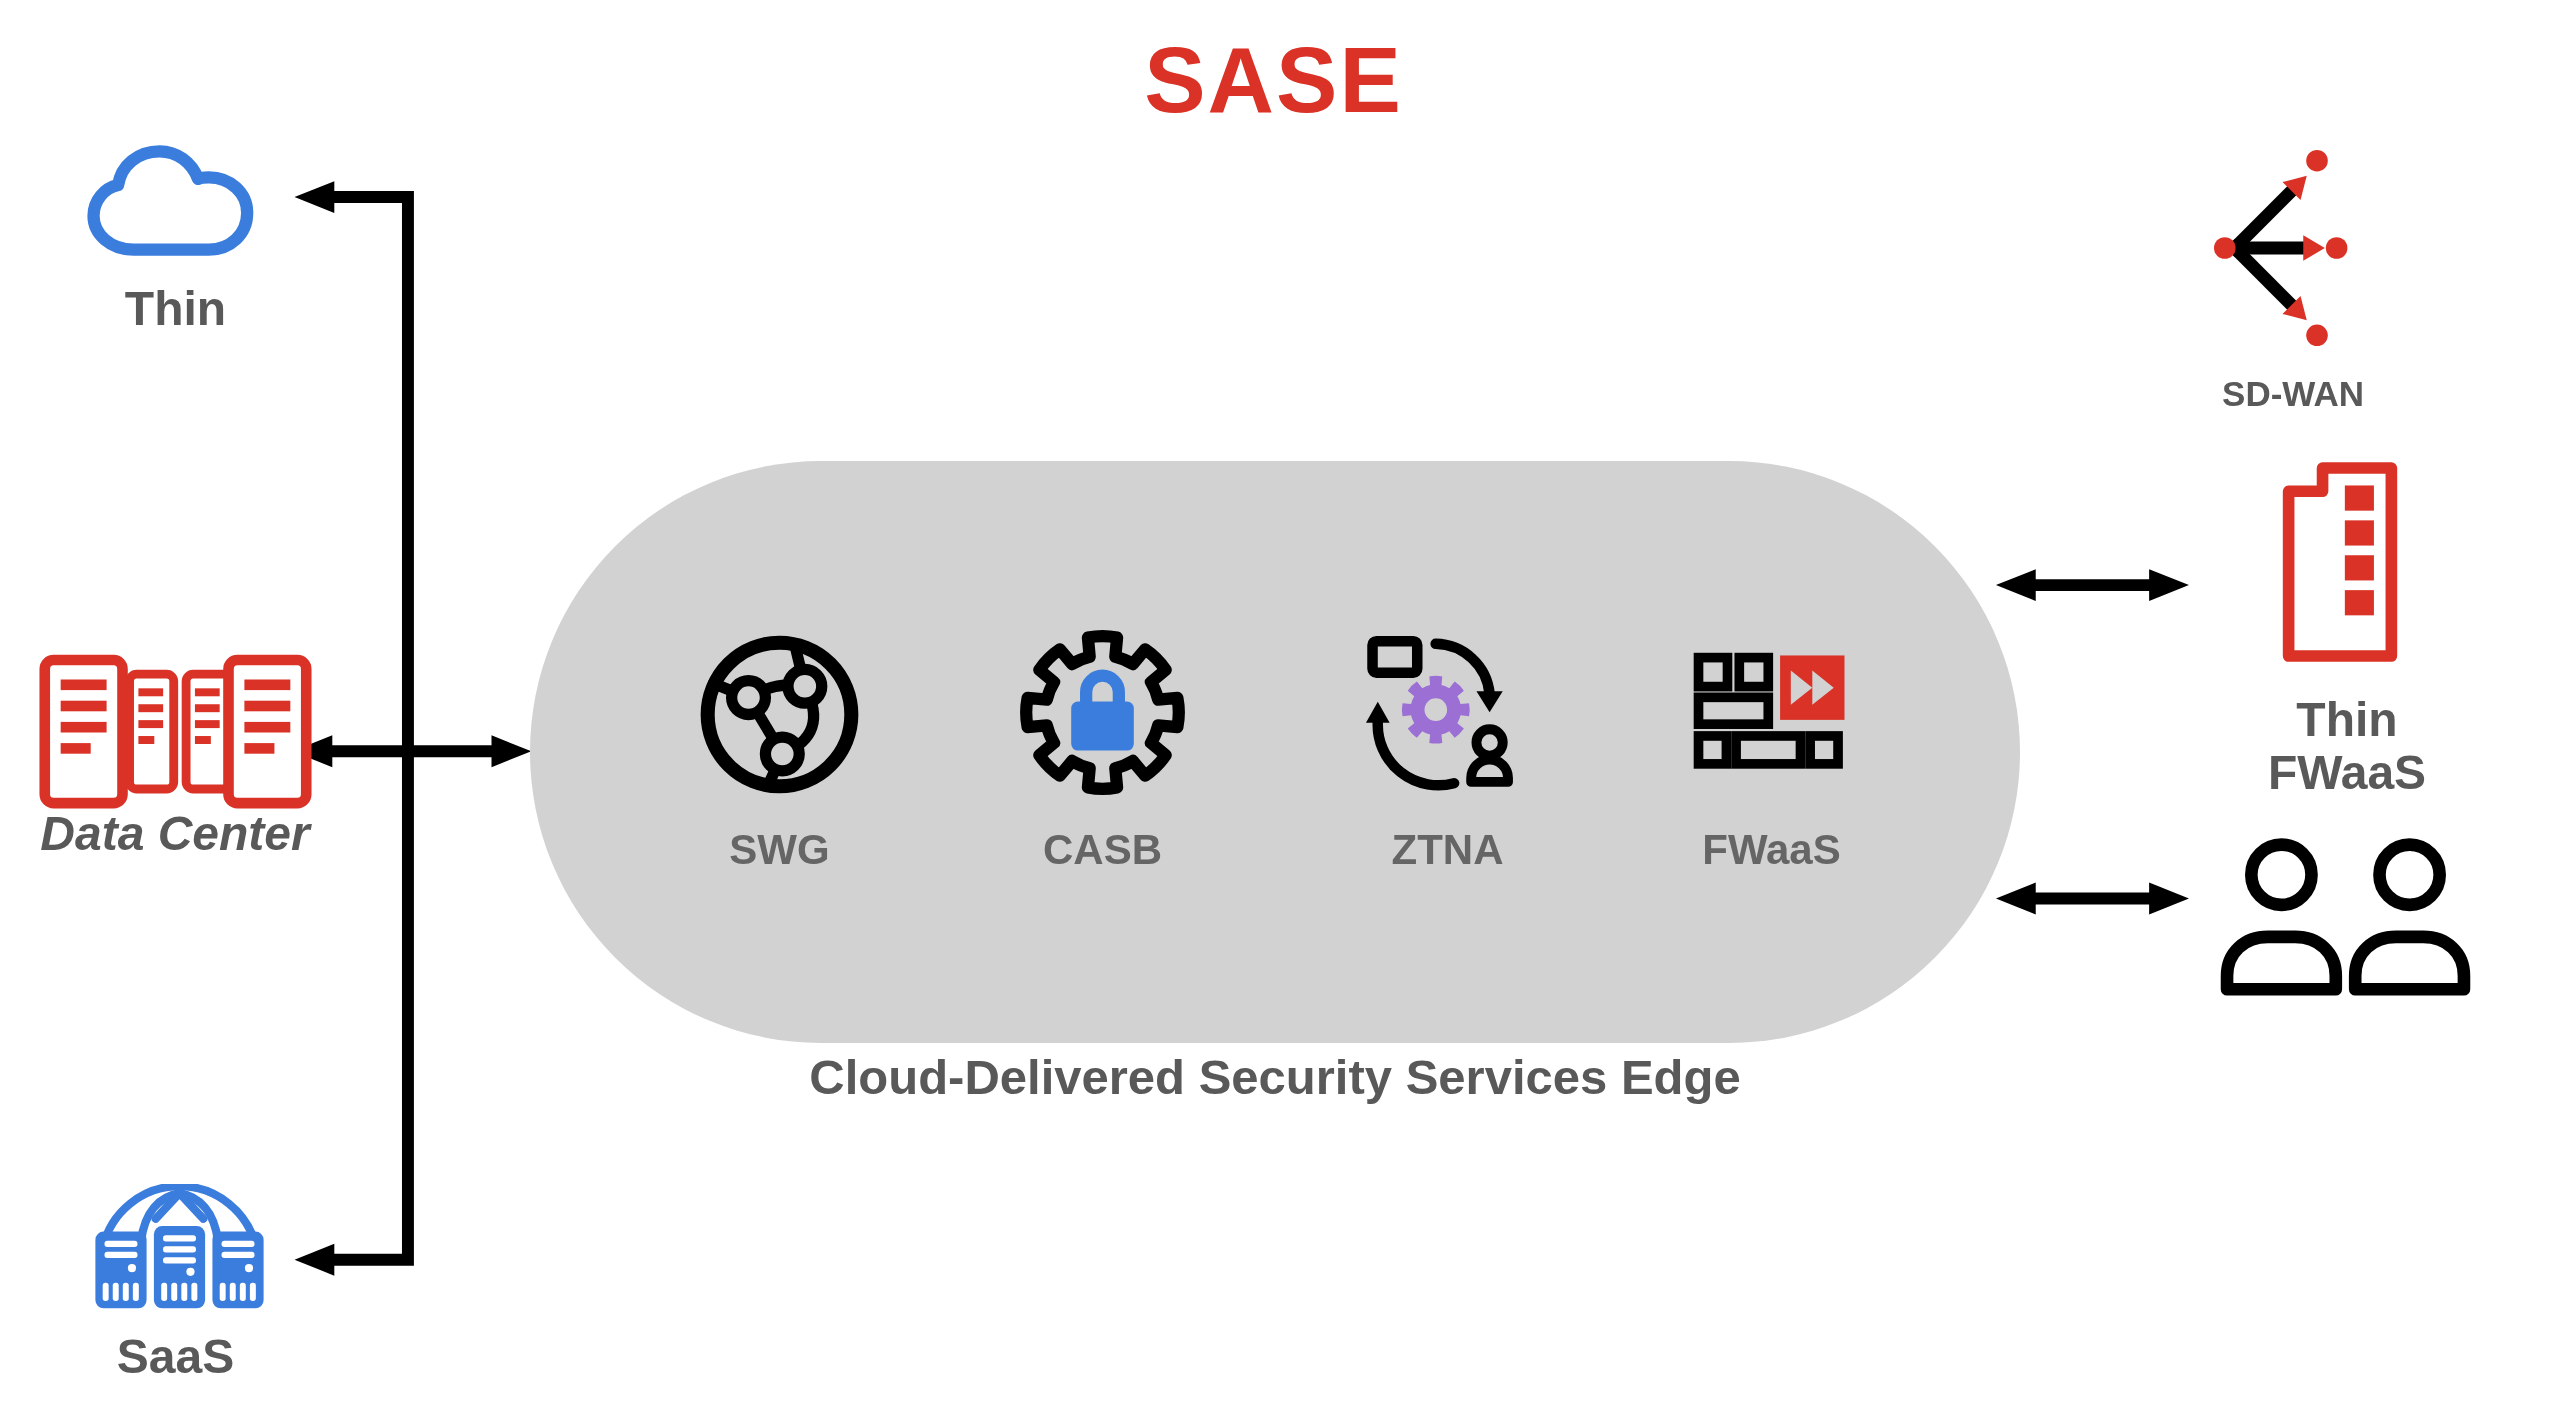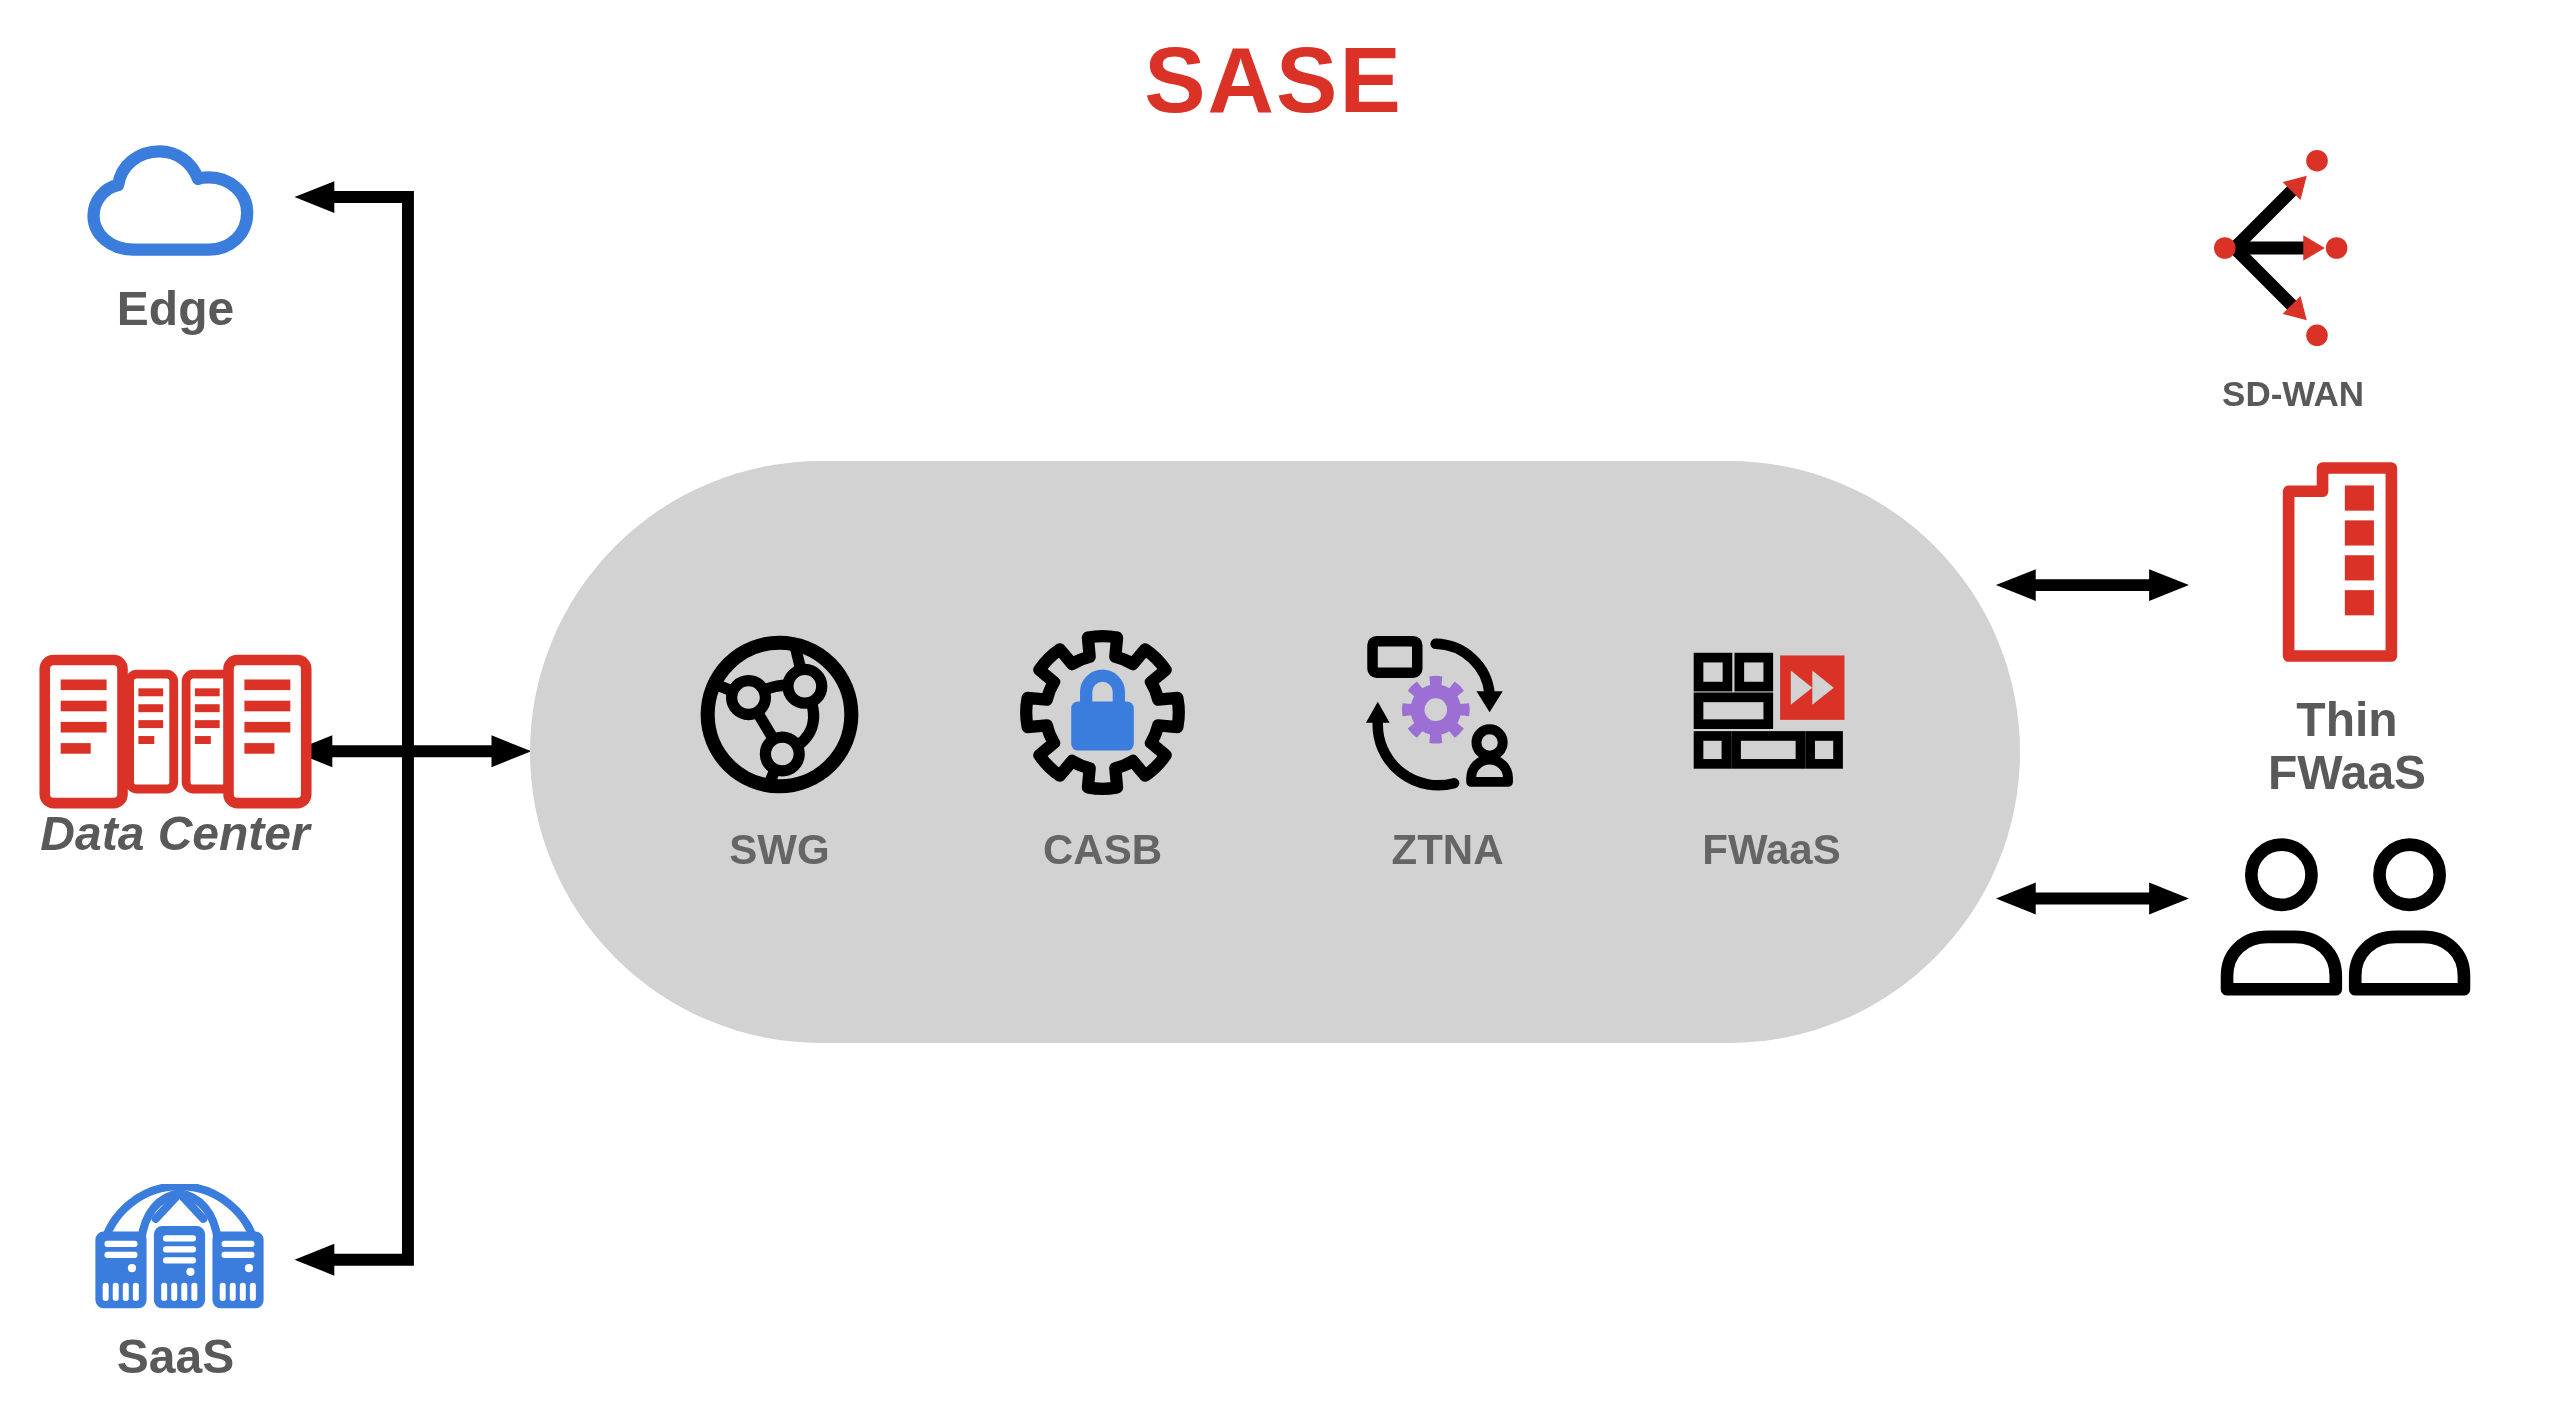--- a/index.html
+++ b/index.html
@@ -68,21 +68,21 @@
     <g>
       <line x1="2040" y1="903" x2="2166" y2="903"></line>
       <polygon points="2006,903 2046,887 2046,919"></polygon>
       <polygon points="2200,903 2160,887 2160,919"></polygon>
     </g>
   </svg>
 
   <svg class="abs" style="left:84px;top:139px" width="185" height="126" viewBox="0 0 120 82">
     <path d="M32 72 C17 72 6 62 6 50 C6 40 13 32 22 30 C24 17 35 8 49 8 C60 8 70 15 74 26 C76 25 79 25 81 25 C95 25 106 35 106 48 C106 62 95 72 81 72 Z" fill="none" style="stroke:var(--blue)" stroke-width="8" stroke-linejoin="round"></path>
   </svg>
-  <div id="cloud-label" class="lbl">Edge</div>
+  <div id="cloud-label" class="lbl">Thin</div>
 
   <svg class="abs" style="left:37px;top:653px" width="277" height="159" viewBox="0 0 312 180">
     <g style="stroke:var(--red)" fill="#ffffff">
       <rect x="104" y="24" width="50" height="130" rx="8" stroke-width="10"></rect>
       <rect x="8" y="8" width="88" height="162" rx="10" stroke-width="12"></rect>
       <rect x="168" y="24" width="50" height="130" rx="8" stroke-width="10"></rect>
       <rect x="216" y="8" width="88" height="162" rx="10" stroke-width="12"></rect>
     </g>
     <g style="fill:var(--red)">
       <rect x="26" y="30" width="52" height="12"></rect>
@@ -194,20 +194,21 @@
         <rect x="45" y="7" width="27" height="27"></rect>
         <rect x="7" y="44" width="65" height="25"></rect>
         <rect x="7" y="80" width="26" height="26"></rect>
         <rect x="42" y="80" width="60" height="26"></rect>
         <rect x="111" y="80" width="26" height="26"></rect>
       </g>
     </svg>
     <div class="svc-label" style="left:1112px">FWaaS</div>
   </div>
 
+  <div id="pill-caption" class="lbl">Cloud-Delivered Security Services Edge</div>
 
   <svg class="abs" style="left:2213px;top:145px" width="157" height="206" viewBox="0 0 160 210">
     <g stroke="#000" stroke-width="13" stroke-linecap="square">
       <line x1="22" y1="105" x2="88" y2="105"></line>
       <line x1="22" y1="105" x2="78" y2="49"></line>
       <line x1="22" y1="105" x2="78" y2="161"></line>
     </g>
     <g style="fill:var(--red)">
       <polygon points="0,-13 22,0 0,13" transform="translate(92,105)"></polygon>
       <polygon points="0,-13 22,0 0,13" transform="translate(80,47) rotate(-45)"></polygon>

